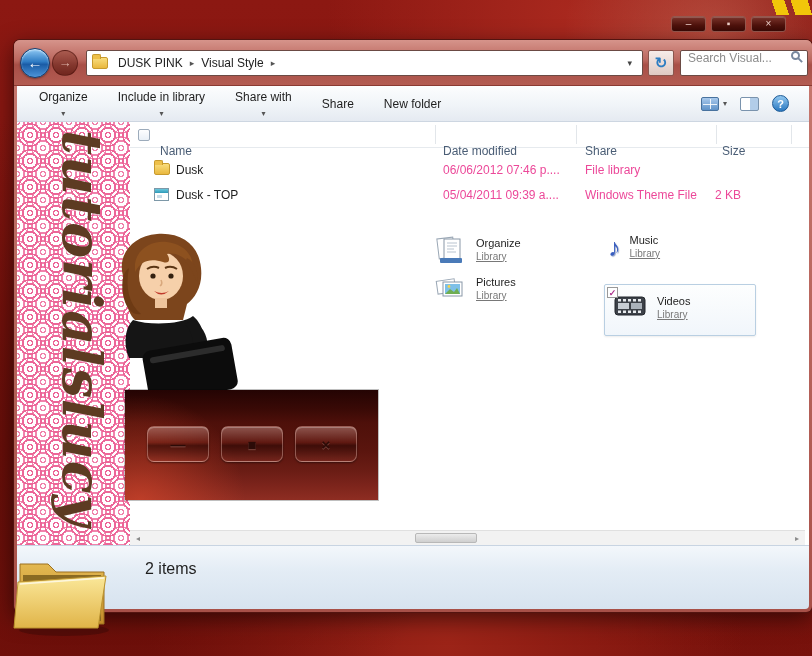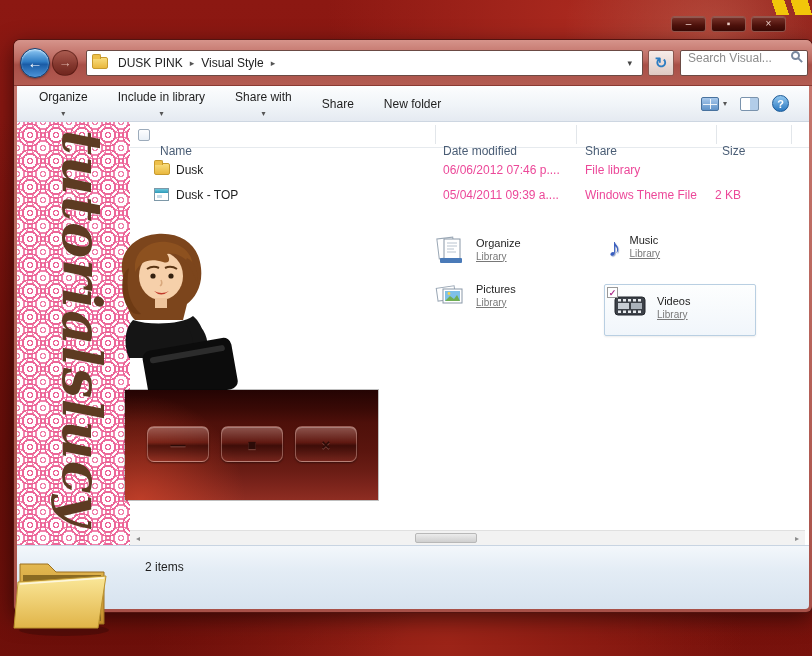--- a/index.html
+++ b/index.html
@@ -123,21 +123,21 @@
     border-top:1px solid #e0e0e0; }
   .scroll-arrow { position:absolute; top:0; bottom:0; width:16px; font-size:8px; color:#8a8a8a;
     display:flex; align-items:center; justify-content:center; }
   .scroll-arrow.left { left:0; } .scroll-arrow.right { right:0; }
   .scroll-thumb { position:absolute; left:285px; width:62px; top:2px; bottom:2px;
     background:linear-gradient(#ececec,#cfcfcf); border:1px solid #b8b8b8; border-radius:2px; }
 
   .statusbar { height:64px; flex:none; position:relative; border-top:1px solid #c8d4e2;
     border-radius:0 0 4px 4px;
     background:linear-gradient(#f3f7fb,#e3ecf5 40%,#d7e3ef); }
-  .status-text { position:absolute; left:128px; top:14px; font-size:12px; color:#1e1e1e; }
+  .status-text { position:absolute; left:128px; top:14px; font-size:16px; color:#1e1e1e; }
 
   
   .woman { position:absolute; left:95px; top:224px; z-index:26; }
   .theme-inset { position:absolute; left:125px; top:390px; width:253px; height:110px; z-index:30;
     background:
       radial-gradient(circle at 6% 100%, rgba(228,76,46,.55), transparent 40%),
       linear-gradient(180deg,#240403 0%, #3a0a06 18%, #4e100a 30%, #5a150e 55%, #6b1d15 74%, #7e251c 88%, #8e2d22 100%);
     box-shadow:0 0 0 1px rgba(0,0,0,.25); }
   .ti-buttons { position:absolute; left:22px; top:36px; display:flex; gap:12px; }
   .ti-btn { width:62px; height:36px; border-radius:7px; border:1px solid rgba(235,190,180,.4);
@@ -262,21 +262,21 @@
       </div>
 
       <div class="lib" style="left:478px; top:112px">
         <span class="music-note">♪</span>
         <span class="labels">
             <span class="lname">Music</span>
             <span class="lsub">Library</span>
           </span>
       </div>
 
-      <div class="lib" style="left:303px; top:159px">
+      <div class="lib" style="left:303px; top:152px">
         <svg width="34" height="30" viewBox="0 0 34 30">
           <rect x="4" y="6" width="18" height="13" fill="#fff" stroke="#9aa7b5" transform="rotate(-8 13 12)"></rect>
           <rect x="10" y="8" width="19" height="14" fill="#fff" stroke="#8a98a8"></rect>
           <rect x="12" y="10" width="15" height="10" fill="#7ec0e8"></rect>
           <path d="M12 20 l5 -5 4 3 3 -4 3 6 z" fill="#6fae52"></path>
           <circle cx="16" cy="12.5" r="1.4" fill="#f6d24a"></circle>
         </svg>
         <span class="labels">
             <span class="lname">Pictures</span>
             <span class="lsub">Library</span>

